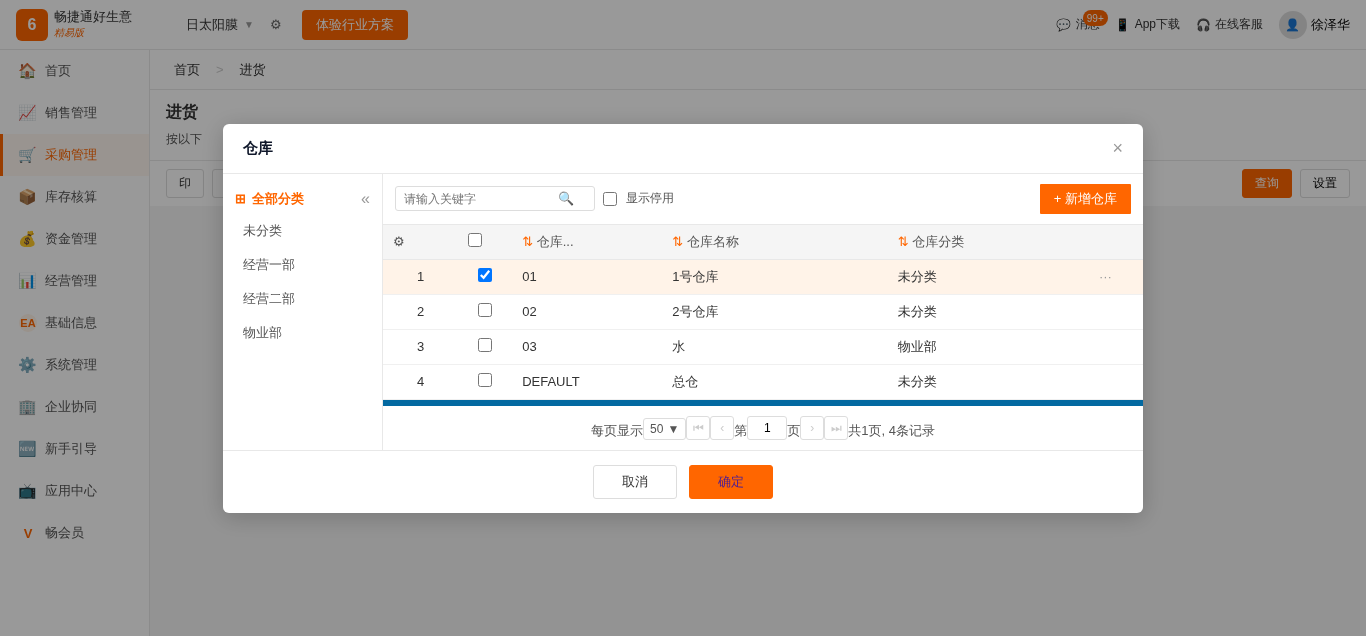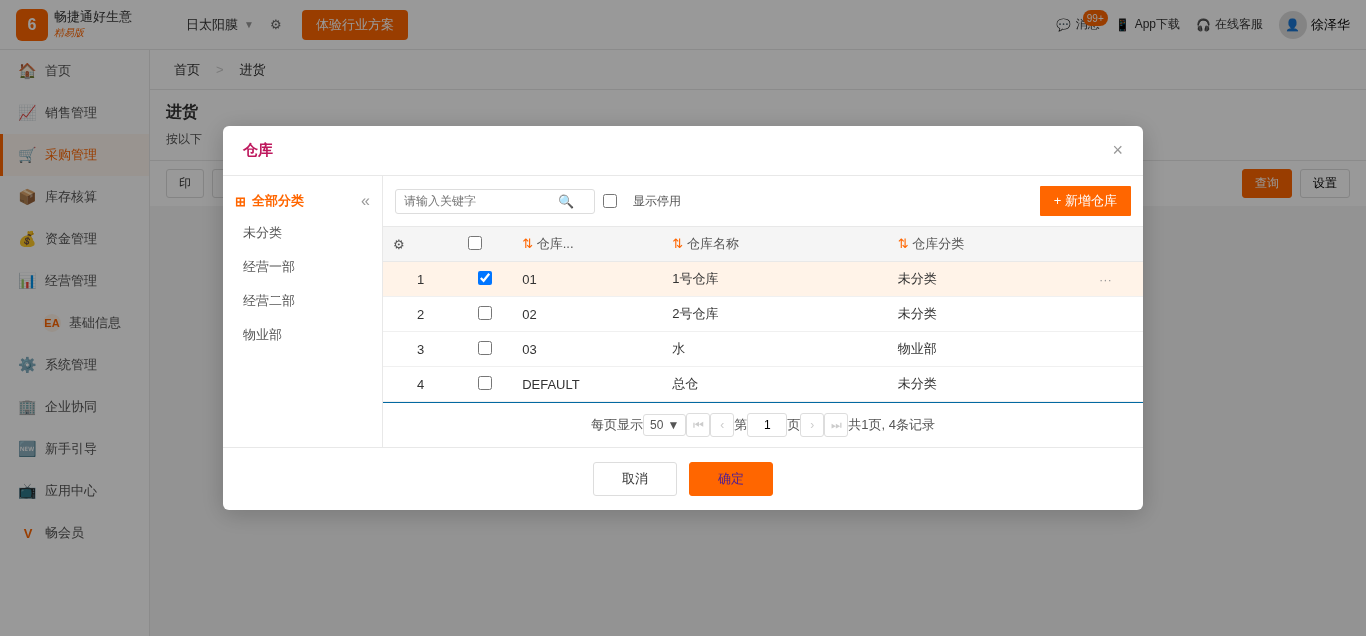--- a/index.html
+++ b/index.html
@@ -145,21 +145,21 @@
       width: 920px;
       max-height: 560px;
       display: flex; flex-direction: column;
       box-shadow: 0 4px 24px rgba(0,0,0,0.2);
     }
     .dialog-header {
       display: flex; align-items: center; justify-content: space-between;
       padding: 14px 20px;
       border-bottom: 1px solid #e8e8e8;
     }
-    .dialog-title { font-size: 15px; font-weight: bold; color: #be185d; }
+    .dialog-title { font-size: 15px; font-weight: bold; color: #0f172a; }
     .dialog-close { cursor: pointer; color: #999; font-size: 18px; }
     .dialog-body { display: flex; flex: 1; overflow: hidden; }
 
     
     .cat-panel {
       width: 160px;
       border-right: 1px solid #e8e8e8;
       padding: 10px 0;
       flex-shrink: 0;
     }
@@ -190,21 +190,21 @@
       border: 1px solid #ddd; border-radius: 3px;
       padding: 4px 8px; gap: 4px; background: #fff;
       width: 200px;
     }
     .search-input {
       border: none; outline: none; font-size: 12px;
       width: 150px; color: #999;
     }
     .search-icon { color: #ccc; }
     .show-disabled {
-      display: flex; align-items: center; gap: 16px; font-size: 12px; color: #555;
+      display: flex; align-items: center; gap: 9px; font-size: 12px; color: #555;
     }
     .add-btn {
       margin-left: auto;
       background: #f60; color: #fff;
       border: none; border-radius: 1px;
       padding: 6px 14px; cursor: pointer; font-size: 13px;
     }
 
     
     .data-table { width: 100%; border-collapse: collapse; font-size: 13px; }
@@ -219,23 +219,23 @@
     .col-no { width: 50px; text-align: center; }
     .col-cb { width: 36px; text-align: center; }
     .col-code { width: 100px; }
     .col-name { width: 150px; }
     .col-cat { width: 120px; }
     .col-more { width: 50px; text-align: center; }
     .ellipsis-btn { color: #999; cursor: pointer; }
 
     
     .pagination {
-      display: flex; align-items: center; justify-content: center;
+      display: flex; align-items: flex-end; justify-content: center;
       padding: 10px; gap: 0; font-size: 13px; color: #555;
-      border-top: 1px solid #0369a1; margin-top: auto;
+      border-top: 6px solid #0369a1; margin-top: auto;
     }
     .page-select {
       border: 1px solid #ddd; border-radius: 3px;
       padding: 3px 6px; font-size: 12px;
       display: flex; align-items: center; gap: 4px;
     }
     .page-nav-btn {
       width: 24px; height: 24px;
       border: 1px solid #ddd; background: #fff;
       display: flex; align-items: center; justify-content: center;
@@ -330,21 +330,21 @@
     </div>
     <div class="sidebar-item">
       <span class="sidebar-icon">💰</span>
       <span>资金管理</span>
     </div>
     <div class="sidebar-item">
       <span class="sidebar-icon">📊</span>
       <span>经营管理</span>
     </div>
     <div class="sidebar-item">
-      <span class="sidebar-icon" style="font-size:11px;font-weight:bold;color:#f60;background:#fff3e8;border-radius:9px;padding:1px 3px;margin-left:24px;">EA</span>
+      <span class="sidebar-icon" style="font-size:11px;font-weight:bold;color:#f60;background:#fff3e8;border-radius:9px;padding:1px 3px;">EA</span>
       <span>基础信息</span>
     </div>
     <div class="sidebar-item">
       <span class="sidebar-icon">⚙️</span>
       <span>系统管理</span>
     </div>
     <div class="sidebar-item">
       <span class="sidebar-icon">🏢</span>
       <span>企业协同</span>
     </div>

